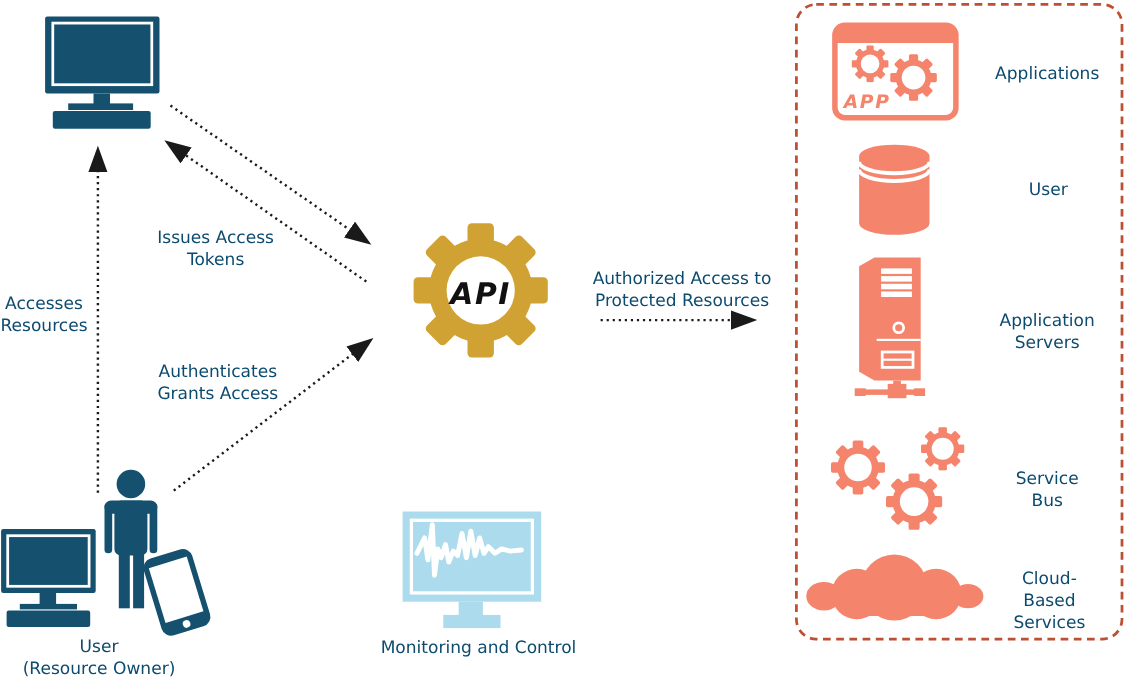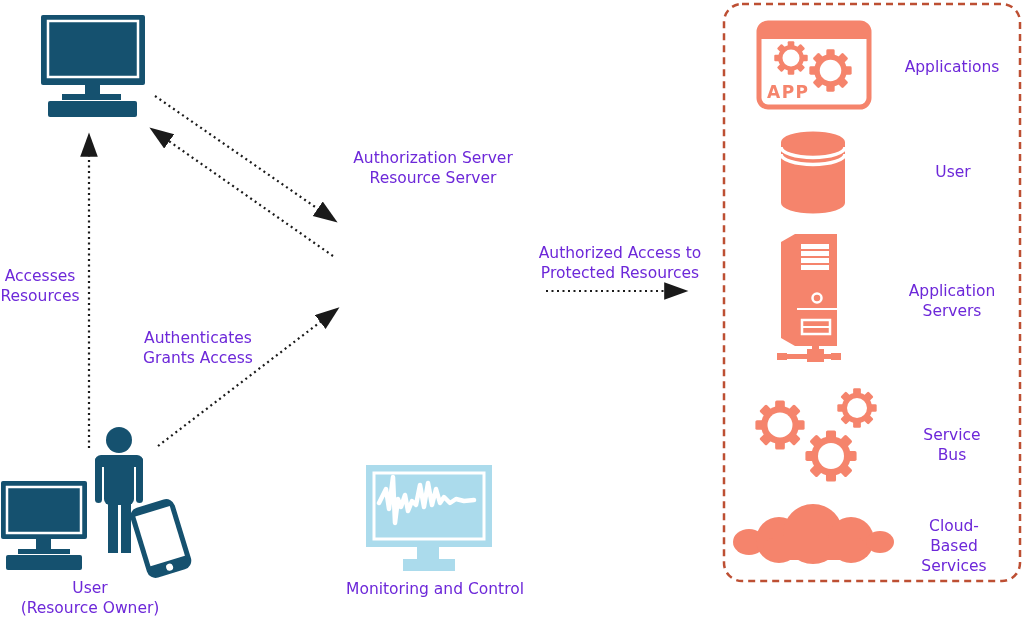--- a/index.html
+++ b/index.html
@@ -2,23 +2,23 @@
 <html><head>
 <meta charset="utf-8">
 <style>
   html,body{margin:0;padding:0;background:#fff;}
   #canvas{
     position:relative;width:1024px;height:622px;background:#ffffff;
     font-family:"DejaVu Sans","Liberation Sans",sans-serif;overflow:hidden;
   }
   .lbl{
     position:absolute;transform:translateX(-50%);text-align:center;
-    white-space:pre-line;font-size:15.5px;line-height:20px;color:#6d28d9;
+    white-space:pre-line;font-size:15.5px;line-height:20px;color:#0c4a6e;
   }
-  .icon{position:absolute;}
+  .icon{position:absolute;font-style:italic;}
   svg{display:block;overflow:visible;}
 </style>
 </head>
 <body>
 
 <div id="canvas">
 
   <svg width="0" height="0" style="position:absolute" aria-hidden="true">
     <defs>
       <symbol id="gear" viewBox="0 0 124 124">
@@ -55,20 +55,26 @@
   <div class="icon" style="left:38px;top:12px">
     <svg width="106" height="106" viewBox="0 0 106 106" fill="#15516F">
       <rect x="3" y="3" width="104" height="70" rx="2"></rect>
       <rect x="10" y="9" width="90" height="56" fill="none" stroke="#ffffff" stroke-width="2.5"></rect>
       <rect x="47" y="73" width="15" height="11"></rect>
       <rect x="24" y="82" width="59" height="6"></rect>
       <rect x="10" y="89" width="89" height="16" rx="2"></rect>
     </svg>
   </div>
 
+  <div class="icon" style="left:375px;top:202px">
+    <svg width="124" height="124" viewBox="0 0 124 124">
+      <use href="#gear" width="124" height="124" fill="#D0A233"></use>
+      <text x="62" y="74" text-anchor="middle" font-size="27" font-weight="bold" letter-spacing="1.5" fill="#111111">API</text>
+    </svg>
+  </div>
 
   <div class="icon" style="left:0px;top:478px">
     <svg width="90" height="95" viewBox="0 0 90 95" fill="#15516F">
       <rect x="1" y="3" width="86" height="58" rx="2"></rect>
       <rect x="7" y="9" width="74" height="46" fill="none" stroke="#ffffff" stroke-width="2.5"></rect>
       <rect x="36" y="61" width="15" height="11"></rect>
       <rect x="18" y="71" width="52" height="5"></rect>
       <rect x="6" y="77" width="76" height="15" rx="2"></rect>
     </svg>
   </div>
@@ -159,23 +165,23 @@
       <ellipse cx="16" cy="42" rx="16" ry="13"></ellipse>
       <circle cx="46" cy="40" r="23"></circle>
       <circle cx="80" cy="34" r="30"></circle>
       <circle cx="118" cy="40" r="23"></circle>
       <ellipse cx="147" cy="42" rx="14" ry="11"></ellipse>
       <rect x="30" y="38" width="104" height="22" rx="10"></rect>
     </svg>
   </div>
 
 
-  <div class="lbl" style="left:433px;top:148px">Authorization Server
-Resource Server</div>
-
+
+  <div class="lbl" style="left:196px;top:206px">Issues Access
+Tokens</div>
 
   <div class="lbl" style="left:40px;top:266px">Accesses
 Resources</div>
 
   <div class="lbl" style="left:620px;top:243px">Authorized Access to
 Protected Resources</div>
 
   <div class="lbl" style="left:198px;top:328px">Authenticates
 Grants Access</div>
 

